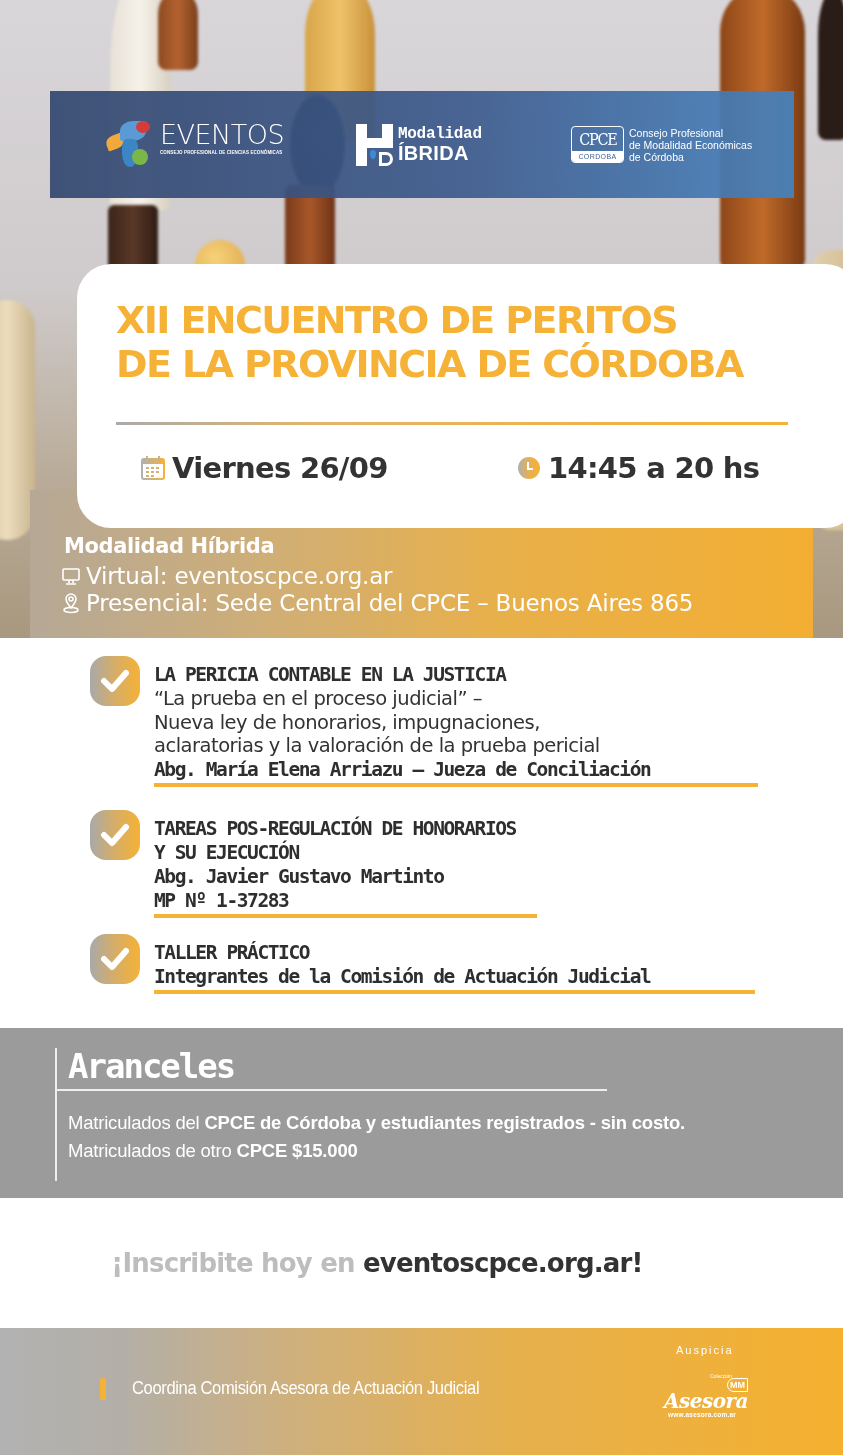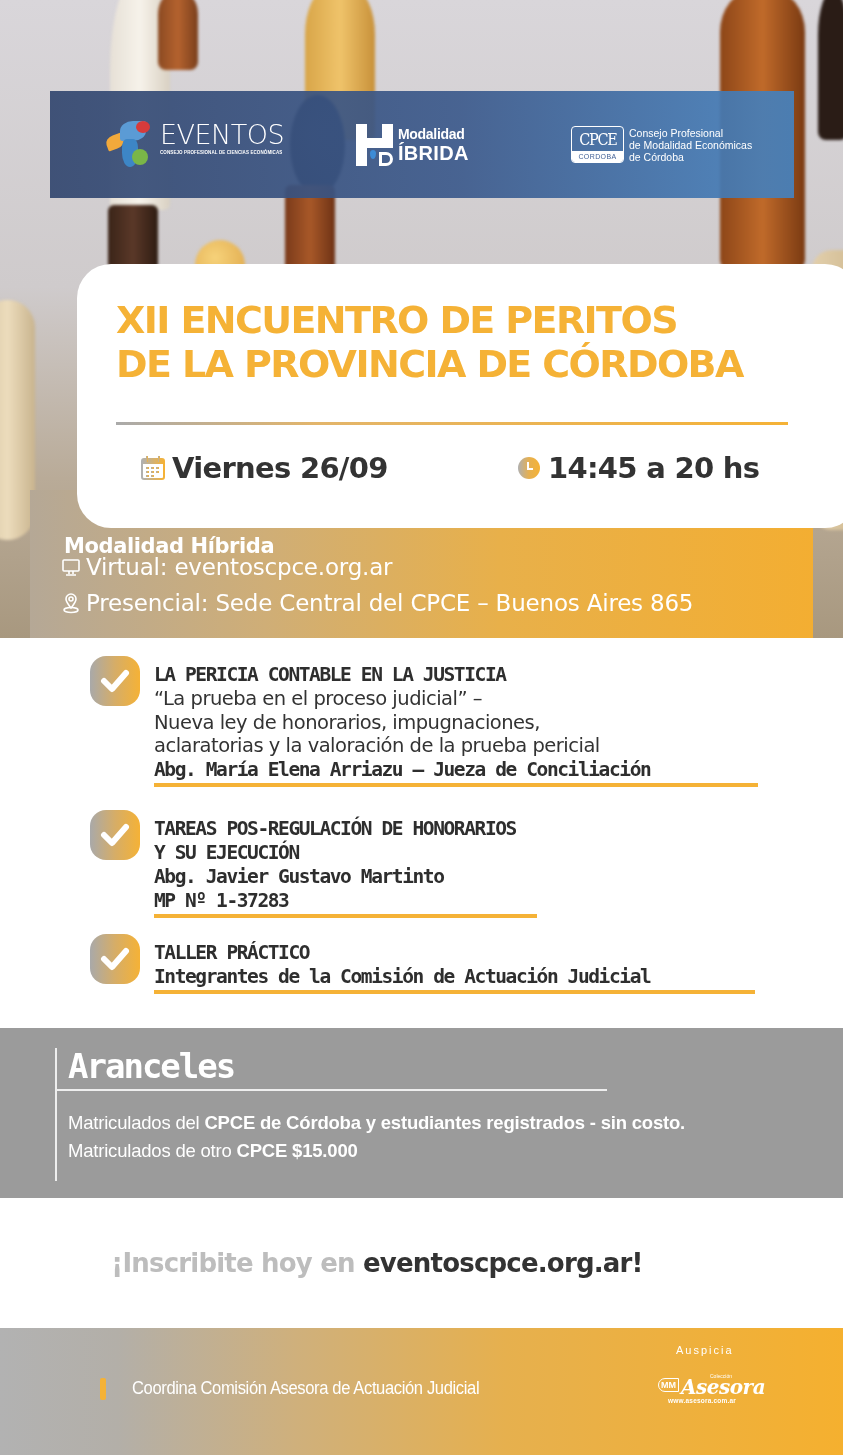--- a/index.html
+++ b/index.html
@@ -43,37 +43,37 @@
   .eventos-sub { font-size: 4.5px; font-weight: 700; letter-spacing: 0.1px; margin-top: 1px; white-space: nowrap; }
 
   .logo-hibrida { position: absolute; left: 306px; top: 33px; display: flex; align-items: center; color: #fff; }
   .h-mark { width: 38px; height: 42px; position: relative; }
   .h-mark .bar1 { position: absolute; left: 0; top: 0; width: 11px; height: 42px; background: #fff; }
   .h-mark .bar2 { position: absolute; left: 26px; top: 0; width: 11px; height: 24px; background: #fff; }
   .h-mark .mid { position: absolute; left: 8px; top: 14px; width: 22px; height: 10px; background: #fff; }
   .h-mark .drop { position: absolute; left: 14px; top: 26px; width: 6px; height: 9px; background: #3d8bd5; border-radius: 50% 50% 50% 50% / 40% 40% 60% 60%; }
   .h-mark .d { position: absolute; left: 23px; top: 28px; width: 14px; height: 14px; border: 3px solid #fff; border-radius: 0 7px 7px 0; }
   .hibrida-text { margin-left: 4px; }
-  .hibrida-small { font-size: 14px; font-weight: 700; line-height: 16px; letter-spacing: -0.3px; }
+  .hibrida-small { font-size: 16px; font-weight: 700; line-height: 16px; letter-spacing: -0.3px; font-family: Liberation Mono, monospace; }
   .hibrida-big { font-size: 20px; font-weight: 700; line-height: 22px; letter-spacing: 0.3px; }
 
   .logo-cpce { position: absolute; left: 521px; top: 35px; display: flex; align-items: center; color: #fff; }
   .cpce-box { width: 53px; height: 37px; border: 1.5px solid #fff; border-radius: 4px; display: flex; flex-direction: column; align-items: center; justify-content: flex-start; overflow: hidden; }
   .cpce-acr { font-family: "DejaVu Serif", serif; font-size: 17px; line-height: 24px; letter-spacing: -1.5px; transform: scaleX(0.85); }
   .cpce-city { background: #fff; color: #3f5f95; width: 100%; font-size: 7px; text-align: center; line-height: 11px; letter-spacing: 0.4px; }
   .cpce-name { margin-left: 5px; font-size: 10.5px; line-height: 12px; }
 
   
   .modal-band {
     position: absolute; left: 30px; top: 490px; width: 783px; height: 148px;
     background: linear-gradient(90deg, #b5a896 0%, #cfae77 30%, #e8b04a 60%, #f3ae32 100%);
   }
   .modal-title { position: absolute; left: 34px; top: 44px; color: #fff; font-family: "DejaVu Sans", sans-serif; font-weight: 700; font-size: 21px; letter-spacing: -0.4px; }
   .modal-line { position: absolute; left: 30px; color: #fff; font-family: "DejaVu Sans", sans-serif; font-size: 23px; display: flex; align-items: center; letter-spacing: -0.2px; white-space: nowrap; }
-  .modal-line.l1 { top: 64px; }
+  .modal-line.l1 { top: 73px; }
   .modal-line.l2 { top: 100px; }
   .modal-icon { width: 22px; height: 22px; margin-right: 4px; display: inline-flex; align-items: center; justify-content: center; }
 
   
   .title-card {
     position: absolute; left: 31px; top: 264px; width: 782px; height: 264px;
     background: #ffffff; border-radius: 34px; margin-left: 46px;
   }
   .event-title { position: absolute; left: 39px; top: 34px; color: #f5b236; font-family: "DejaVu Sans", sans-serif; font-weight: 700; font-size: 38px; line-height: 44px; letter-spacing: -1.6px; }
   .card-divider { position: absolute; left: 39px; top: 158px; width: 672px; height: 3px; background: linear-gradient(90deg, #aaaaaa 0%, #e3b56a 30%, #f5b236 100%); }
@@ -117,21 +117,21 @@
 
   
   .footer {
     position: absolute; left: 0; top: 1328px; width: 843px; height: 127px;
     background: linear-gradient(90deg, #b2b2b2 0%, #b3afa8 14%, #cfb07c 35%, #e6b04e 60%, #f5b02f 100%);
   }
   .coord-mark { position: absolute; left: 100px; top: 50px; width: 6px; height: 22px; background: #f5b236; border-radius: 2px; }
   .coord-text { position: absolute; left: 132px; top: 50px; color: #fff; font-family: "Liberation Sans", sans-serif; font-size: 18px; letter-spacing: -0.4px; transform: scaleX(0.92); transform-origin: left center; white-space: nowrap; }
   .auspicia { position: absolute; left: 676px; top: 16px; color: #fff; font-size: 11px; letter-spacing: 2px; font-family: "Liberation Sans", sans-serif; }
   .asesora-logo { position: absolute; left: 658px; top: 50px; width: 90px; color: #fff; }
-  .asesora-row { display: flex; align-items: flex-start; }
+  .asesora-row { display: flex; align-items: flex-end; flex-direction: column; }
   .asesora-mm { font-size: 9px; font-weight: 700; border: 1.5px solid #fff; border-radius: 8px 0 0 8px; padding: 0 2px; line-height: 12px; }
   .asesora-word { font-family: "DejaVu Serif", serif; font-style: italic; font-weight: 700; font-size: 20px; line-height: 18px; margin-left: 2px; letter-spacing: -0.5px; }
   .asesora-col { position: absolute; left: 52px; top: -5px; font-size: 5px; }
   .asesora-url { font-size: 6.5px; font-weight: 700; margin-left: 10px; margin-top: 1px; letter-spacing: 0.2px; }
 </style>
 </head>
 <body>
 
 <div class="hero">
   <div class="peg white1"></div>

